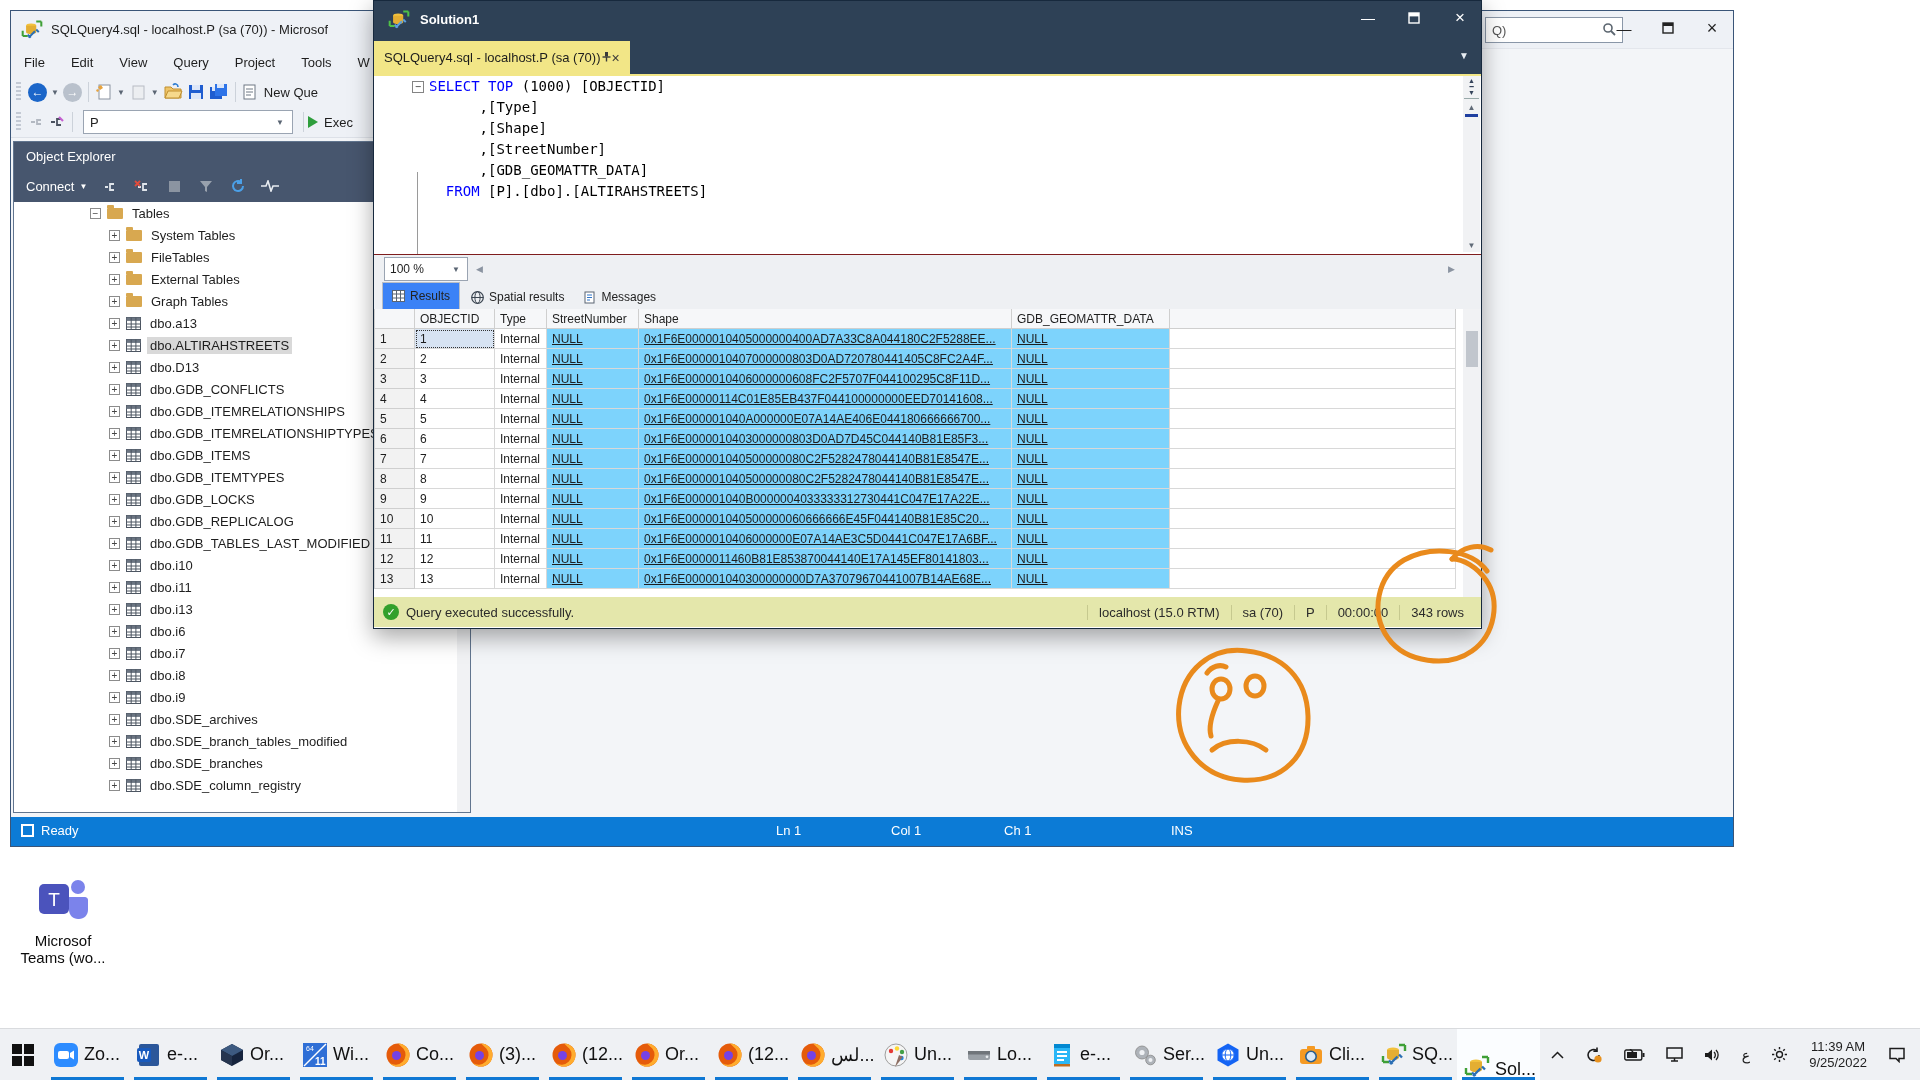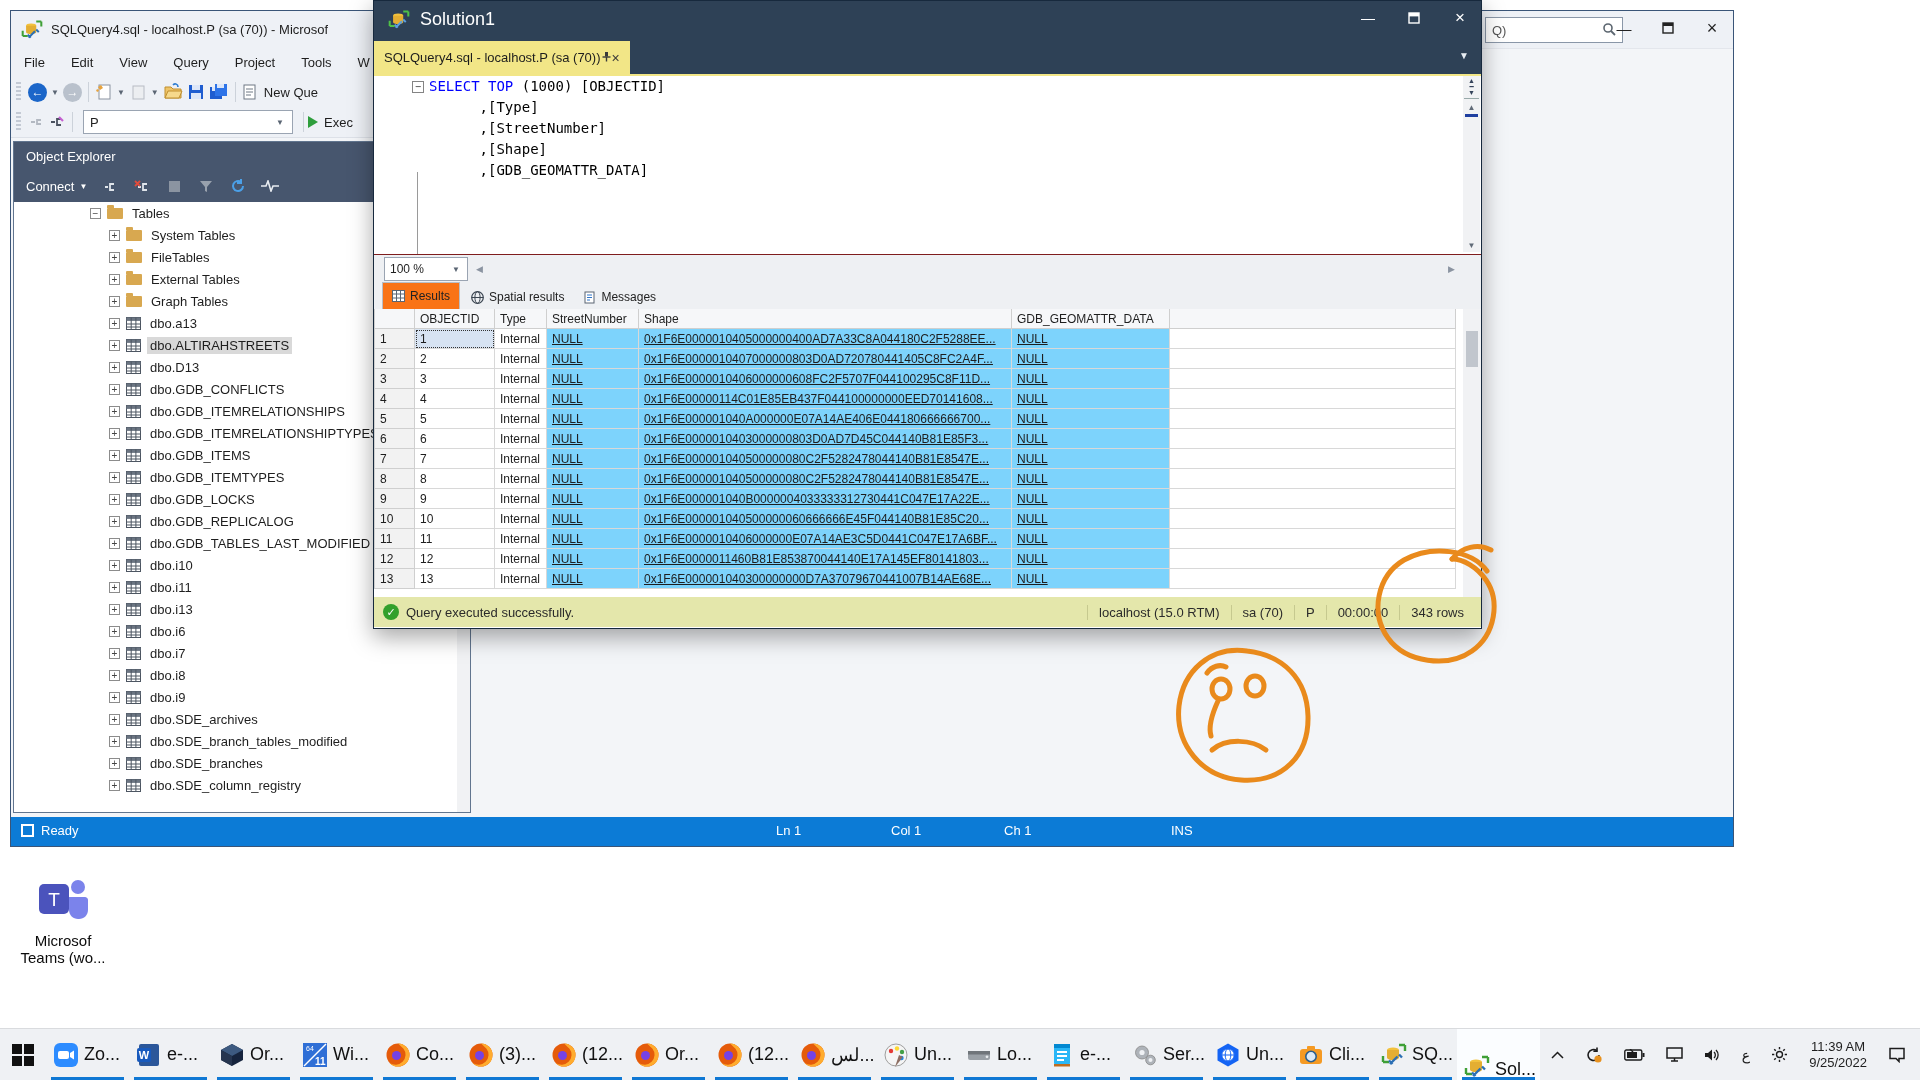--- a/index.html
+++ b/index.html
@@ -67,21 +67,21 @@
   #mw-statusbar .sb-item{position:absolute;top:6px;}
   .sb-ico{position:absolute;left:10px;top:7px;width:13px;height:13px;border:2px solid #fff;box-sizing:border-box;}
 
   
   #floating-window{position:absolute;left:373px;top:0;width:1109px;height:629px;
     background:#fff;border:1px solid #17293d;box-sizing:border-box;
     box-shadow:0 8px 22px rgba(0,0,0,.35);z-index:10;}
   .fw-titlebar{position:absolute;left:0;top:0;right:0;height:37px;background:#2e4156;
     display:flex;align-items:center;color:#fff;}
   .fw-titlebar .app-icon{margin-left:14px;margin-right:10px;width:22px;height:22px;}
-  .fw-title{font-size:18px;}
+  .fw-title{font-size:13px;font-weight:bold;}
   .fw-controls{position:absolute;right:4px;top:3px;display:flex;gap:12px;}
   .fw-ctl{width:34px;height:28px;display:flex;align-items:center;justify-content:center;
     color:#fff;font-size:14px;}
   .fw-tabrow{position:absolute;left:0;top:37px;right:0;height:36px;background:#2e4156;}
   .fw-tab{position:absolute;left:0;top:3px;height:33px;background:#f2e687;color:#1d1d1d;
     display:flex;align-items:center;padding:0 10px;font-size:13px;gap:0;}
   .doc-dd{position:absolute;right:12px;top:12px;color:#e8edf3;font-size:10px;}
 
   #editor{position:absolute;left:0;top:73px;right:0;height:180px;background:#fff;
     border-top:2px solid #f2e687;box-sizing:border-box;overflow:hidden;}
@@ -103,21 +103,21 @@
   #zoomrow{position:absolute;left:0;top:253px;right:0;height:28px;background:#eef0f3;
     display:flex;align-items:center;border-top:1px solid #7f1d1d;}
   .zoom-box{width:72px;height:22px;background:#fff;border:1px solid #9aa4b2;margin-left:10px;
     display:flex;align-items:center;justify-content:space-between;padding:0 5px;font-size:12px;}
   .hs-arrow{font-size:9px;color:#8b94a1;margin-left:8px;}
   .hs-arrow.right{position:absolute;right:26px;}
 
   #results-tabs{position:absolute;left:0;top:281px;right:0;height:27px;background:#eef0f3;
     display:flex;align-items:flex-end;padding-left:8px;gap:2px;}
   .rtab{display:flex;align-items:center;gap:5px;font-size:12px;height:24px;padding:0 9px;color:#222;}
-  .rtab.active{background:#f97316;border:1px solid #b9bec6;border-bottom:none;height:26px;}
+  .rtab.active{background:#3b82f6;border:1px solid #b9bec6;border-bottom:none;height:26px;}
 
   #grid-wrap{position:absolute;left:0;top:308px;right:18px;height:288px;background:#fff;overflow:hidden;}
   table.grid{border-collapse:collapse;table-layout:fixed;font-size:12px;width:1082px;}
   table.grid col.c0{width:40px;} table.grid col.c1{width:80px;} table.grid col.c2{width:52px;}
   table.grid col.c3{width:92px;} table.grid col.c4{width:373px;} table.grid col.c5{width:158px;}
   table.grid th{height:19px;background:#f6f7f9;border:1px solid #cfcfcf;border-top:none;
     font-weight:normal;text-align:left;padding:0 5px;white-space:nowrap;overflow:hidden;}
   table.grid td{height:19px;border:1px solid #d8d8d8;padding:0 5px;white-space:nowrap;
     overflow:hidden;background:#fff;}
   table.grid td.rownum{background:#f2f2f2;border-color:#cfcfcf;}
@@ -722,23 +722,24 @@
       </span>
       <span style="font-size:14px;color:#3a3a3a;">×</span>
     </div>
     <span class="doc-dd">▼</span>
   </div>
 
   <div id="editor">
     <div id="code">
         <div class="code-line"><span class="collapse-box">−</span><span class="kw">SELECT</span><span class="tx"> </span><span class="kw">TOP</span><span class="tx"> (1000) [OBJECTID]</span></div>
         <div class="code-line"><span class="tx">      ,[Type]</span></div>
+        <div class="code-line"><span class="tx">      ,[Shape]</span></div>
         <div class="code-line"><span class="tx">      ,[StreetNumber]</span></div>
-        <div class="code-line"><span class="tx">      ,[Shape]</span></div>
         <div class="code-line"><span class="tx">      ,[GDB_GEOMATTR_DATA]</span></div>
+        <div class="code-line"><span class="tx">  </span><span class="kw">FROM</span><span class="tx"> [P].[dbo].[ALTIRAHSTREETS]</span></div>
       </div>
     <div class="fold-guide"></div>
 
   </div>
   <div class="ed-rail">
     <div class="splitter">
         <span>▲</span>
         <span>━</span>
         <span>▼</span>
       </div>

